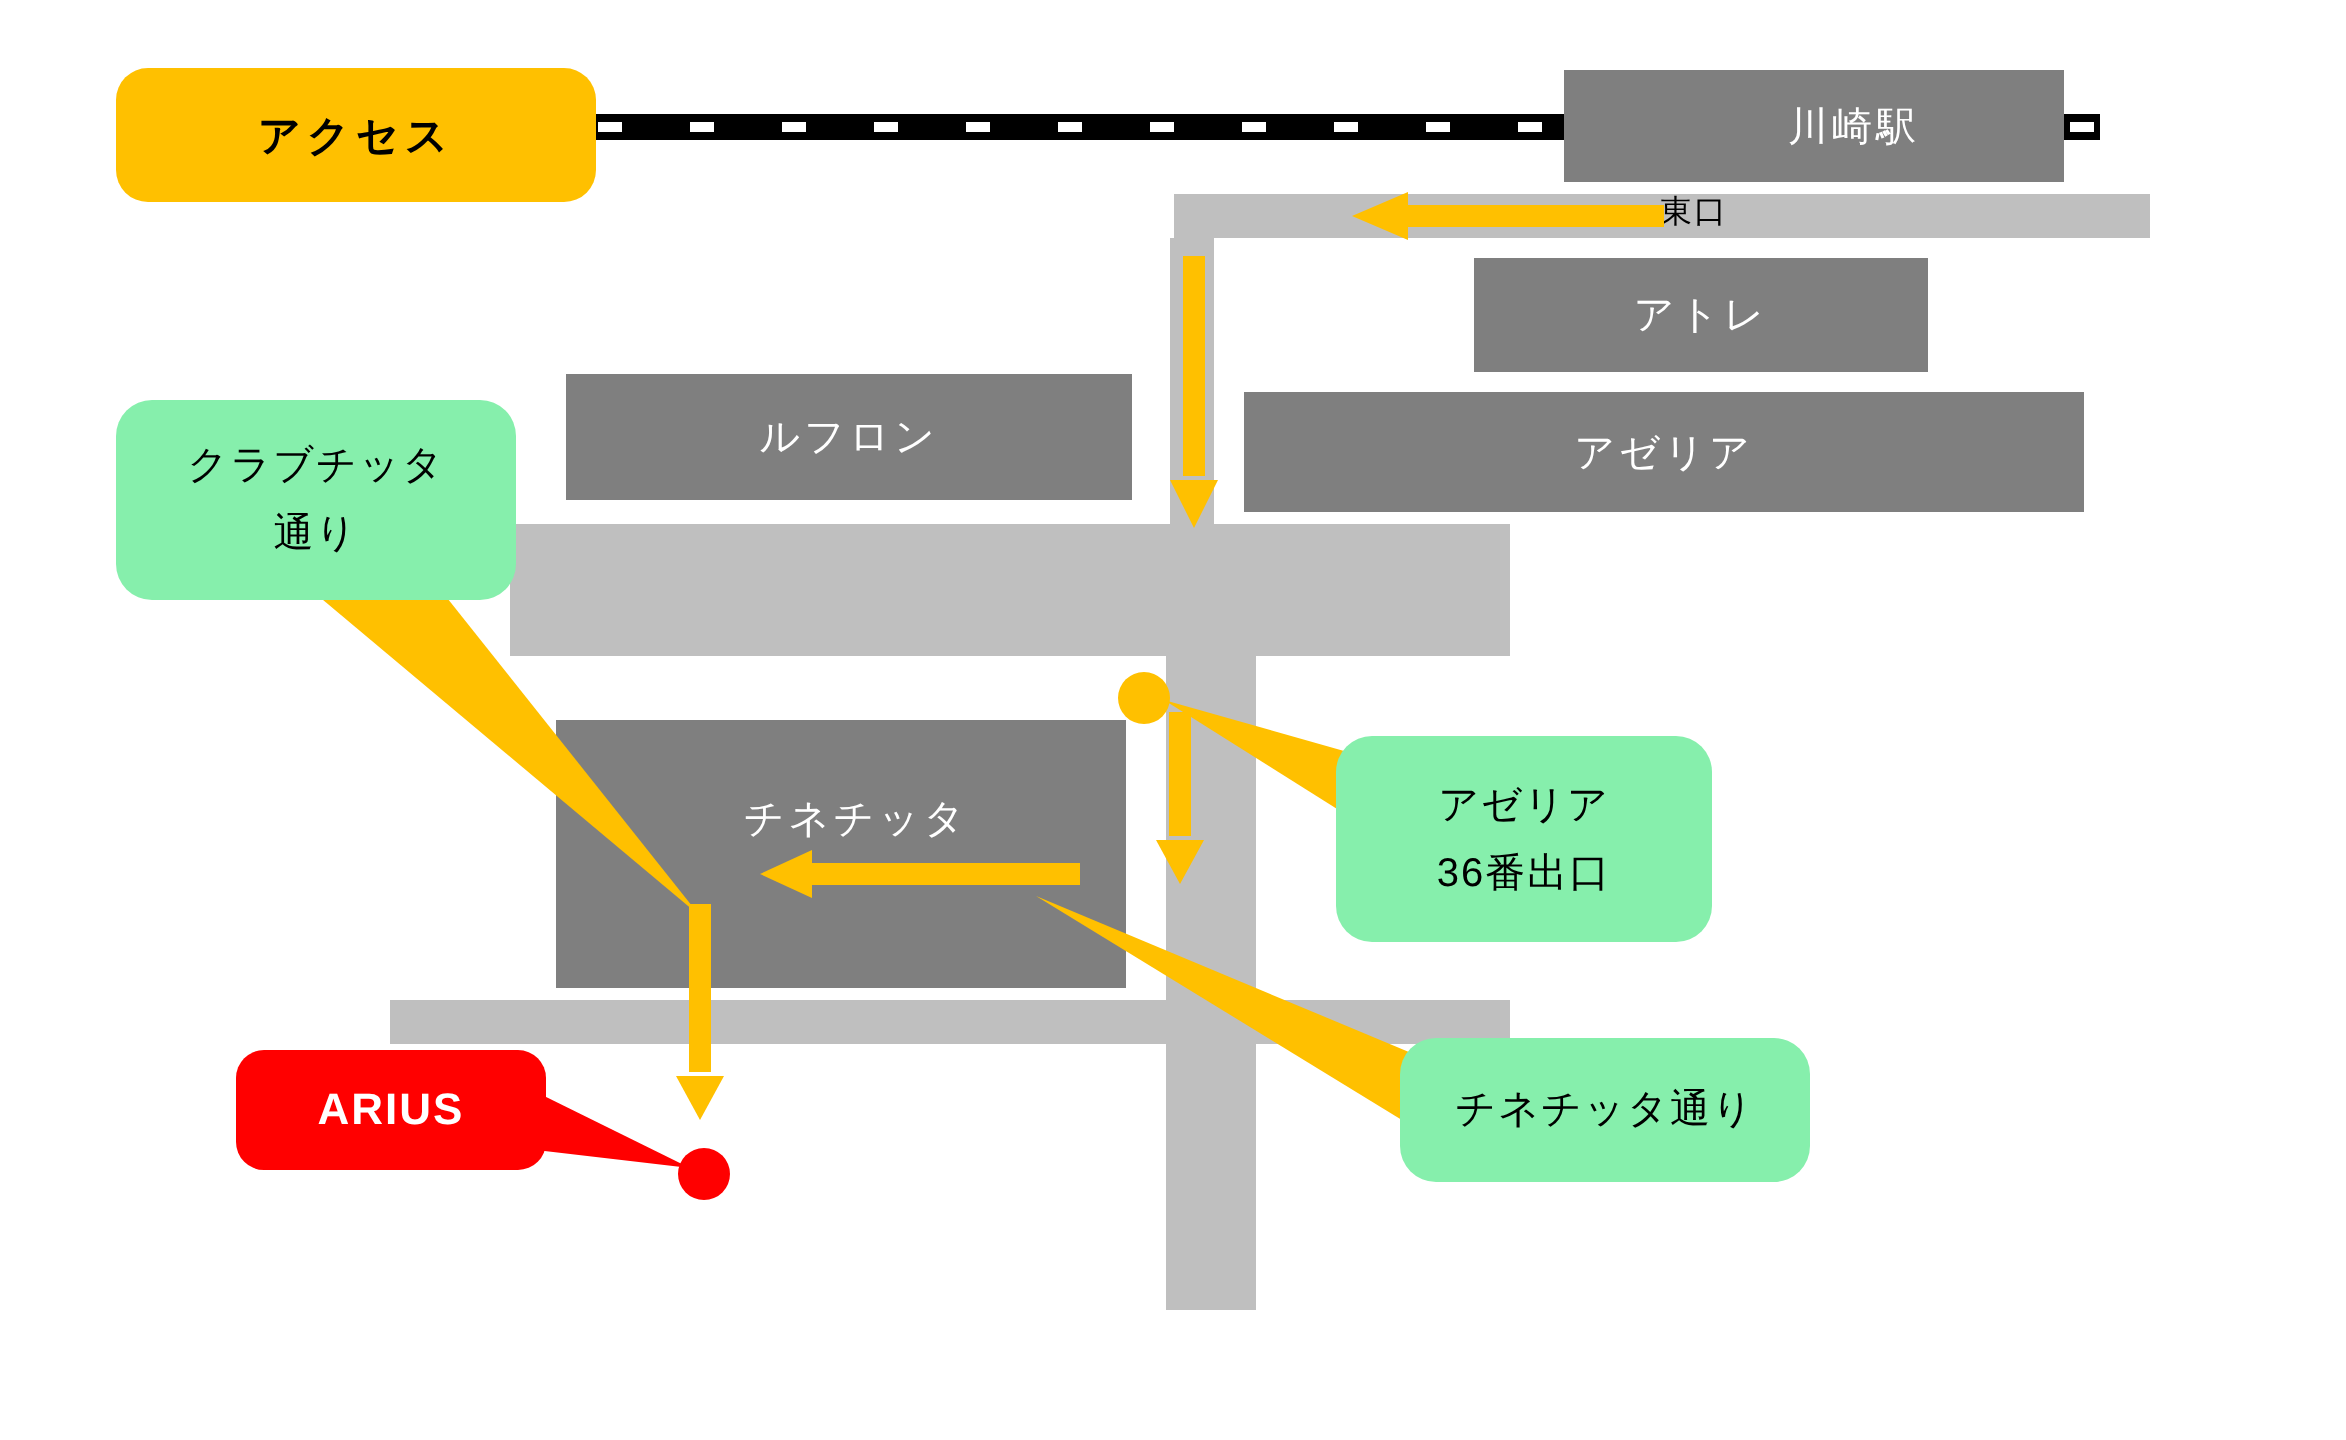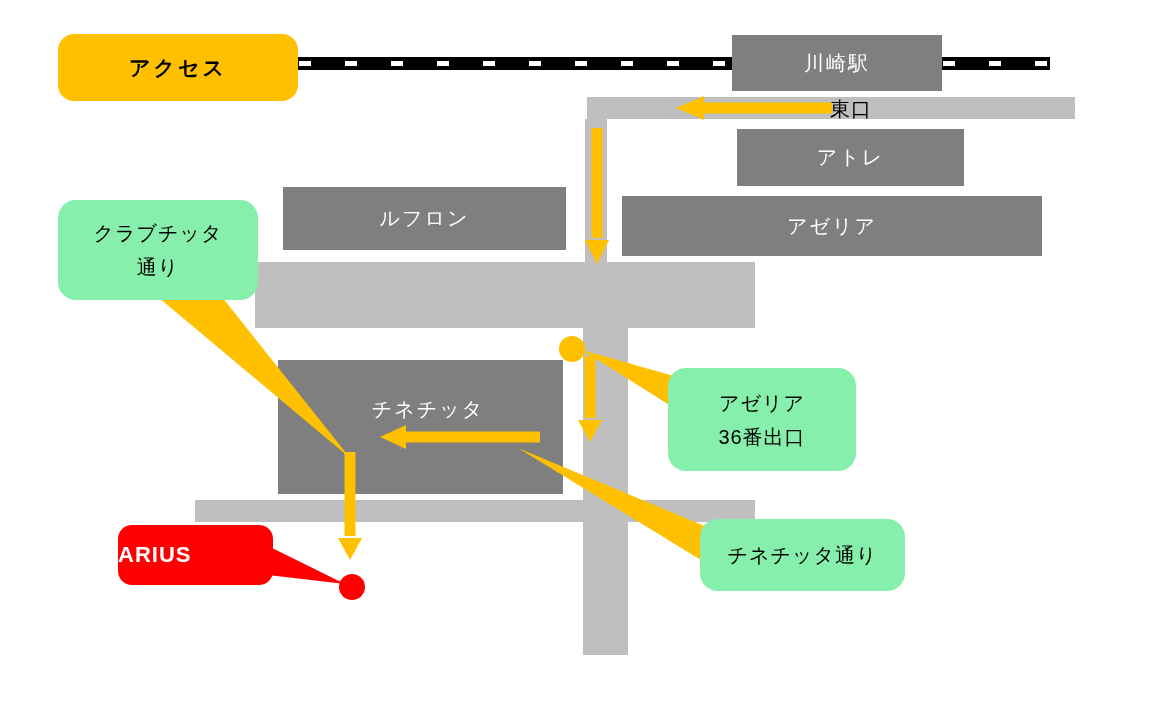--- a/index.html
+++ b/index.html
@@ -66,49 +66,49 @@
     font-weight: bold;
     letter-spacing: 3px;
   }
 
   .venue-box {
     background: #FF0000;
     border-radius: 14px;
     color: #ffffff;
     display: flex;
     align-items: center;
-    justify-content: flex-start;
+    justify-content: center;
     font-size: 22px;
     font-weight: bold;
     letter-spacing: 1px;
   }
 
   .plain-label {
     color: #000000;
-    font-size: 20px;
+    font-size: 16px;
     letter-spacing: 1px;
     font-family: Liberation Mono, monospace;
   }
 
   .svg-layer {
     position: absolute;
     left: 0; top: 0;
     pointer-events: none;
   }
 </style>
 </head>
 <body>
 
 <div class="canvas">
 
   <div class="abs railway" style="left:265px; top:57px; width:785px; height:13px;">
     <div class="railway-dashes"></div>
   </div>
 
-  <div class="abs building" style="left:732px; top:35px; width:210px; height:56px;">
+  <div class="abs building" style="left:782px; top:35px; width:210px; height:56px;padding-left:40px;">
     <span>川崎駅</span>
   </div>
 
   <div class="abs road" style="left:587px; top:97px; width:488px; height:22px;"></div>
   <div class="abs road" style="left:585px; top:119px; width:22px; height:143px;"></div>
   <div class="abs road" style="left:255px; top:262px; width:500px; height:66px;"></div>
   <div class="abs road" style="left:583px; top:328px; width:45px; height:327px;"></div>
   <div class="abs road" style="left:195px; top:500px; width:560px; height:22px;"></div>
 
   <div class="abs building" style="left:737px; top:129px; width:227px; height:57px;">

